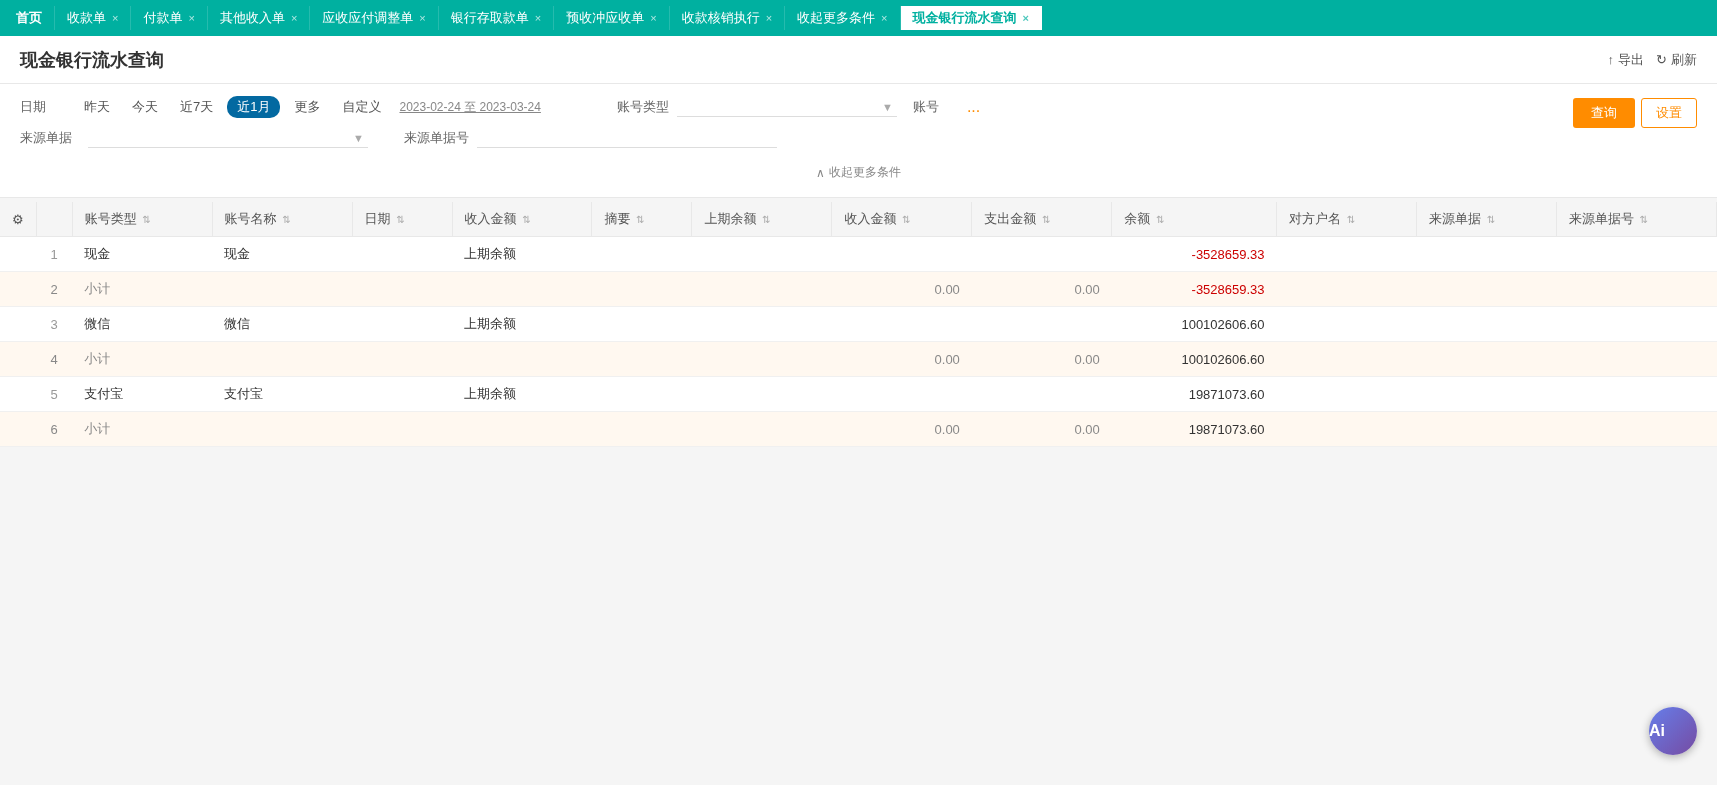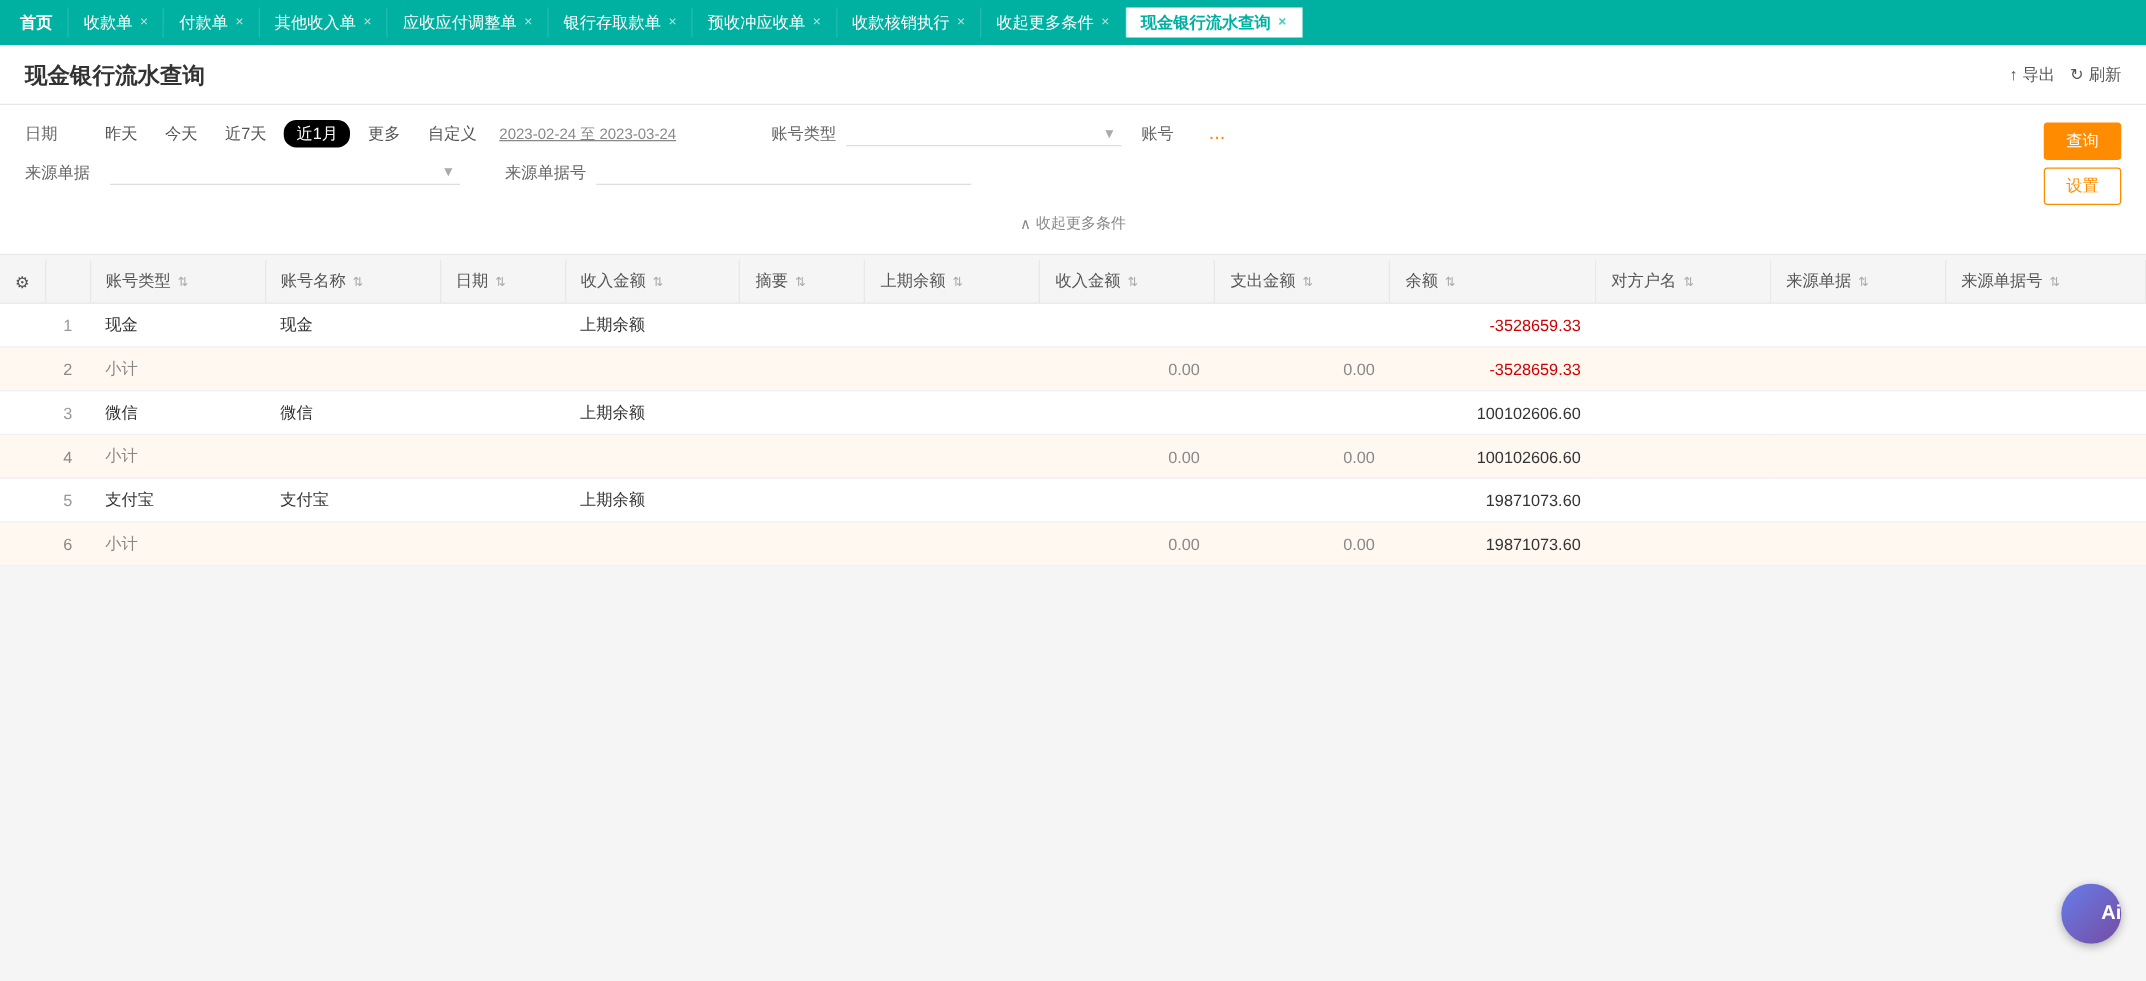--- a/index.html
+++ b/index.html
@@ -91,21 +91,21 @@
       text-align: center;
     }
     .date-opt {
       padding: 2px 8px;
       cursor: pointer;
       color: #555;
       border-radius: 3px;
       font-size: 13px;
     }
     .date-opt.active {
-      background: #000000;
+      background: #0369a1;
       color: #fff;
       border-radius: 10px;
       padding: 2px 10px;
     }
     .date-range {
       color: #888;
       font-size: 12px;
       margin-left: 4px;
       text-decoration: underline;
     }
@@ -157,21 +157,20 @@
       color: #ff8c00;
       border: 1px solid #ff8c00;
       padding: 5px 14px;
       border-radius: 3px;
       cursor: pointer;
       font-size: 13px;
       white-space: nowrap;
     }
     .right-buttons {
       display: flex;
-      flex-direction: column;
       gap: 6px;
       align-self: flex-start;
       padding-top: 2px;
     }
     .collapse-bar {
       text-align: center;
       padding: 6px 0 4px;
       color: #888;
       font-size: 12px;
       cursor: pointer;
@@ -237,21 +236,21 @@
       position: fixed;
       right: 20px;
       bottom: 30px;
       background: linear-gradient(135deg, #667eea 0%, #764ba2 100%);
       color: #fff;
       border-radius: 50%;
       width: 48px;
       height: 48px;
       display: flex;
       align-items: center;
-      justify-content: flex-end;
+      justify-content: flex-start;
       font-size: 16px;
       font-weight: bold;
       cursor: pointer;
       box-shadow: 0 2px 8px rgba(0,0,0,0.3);
     }
   </style>
 </head>
 <body>
 
 <nav class="top-nav">

